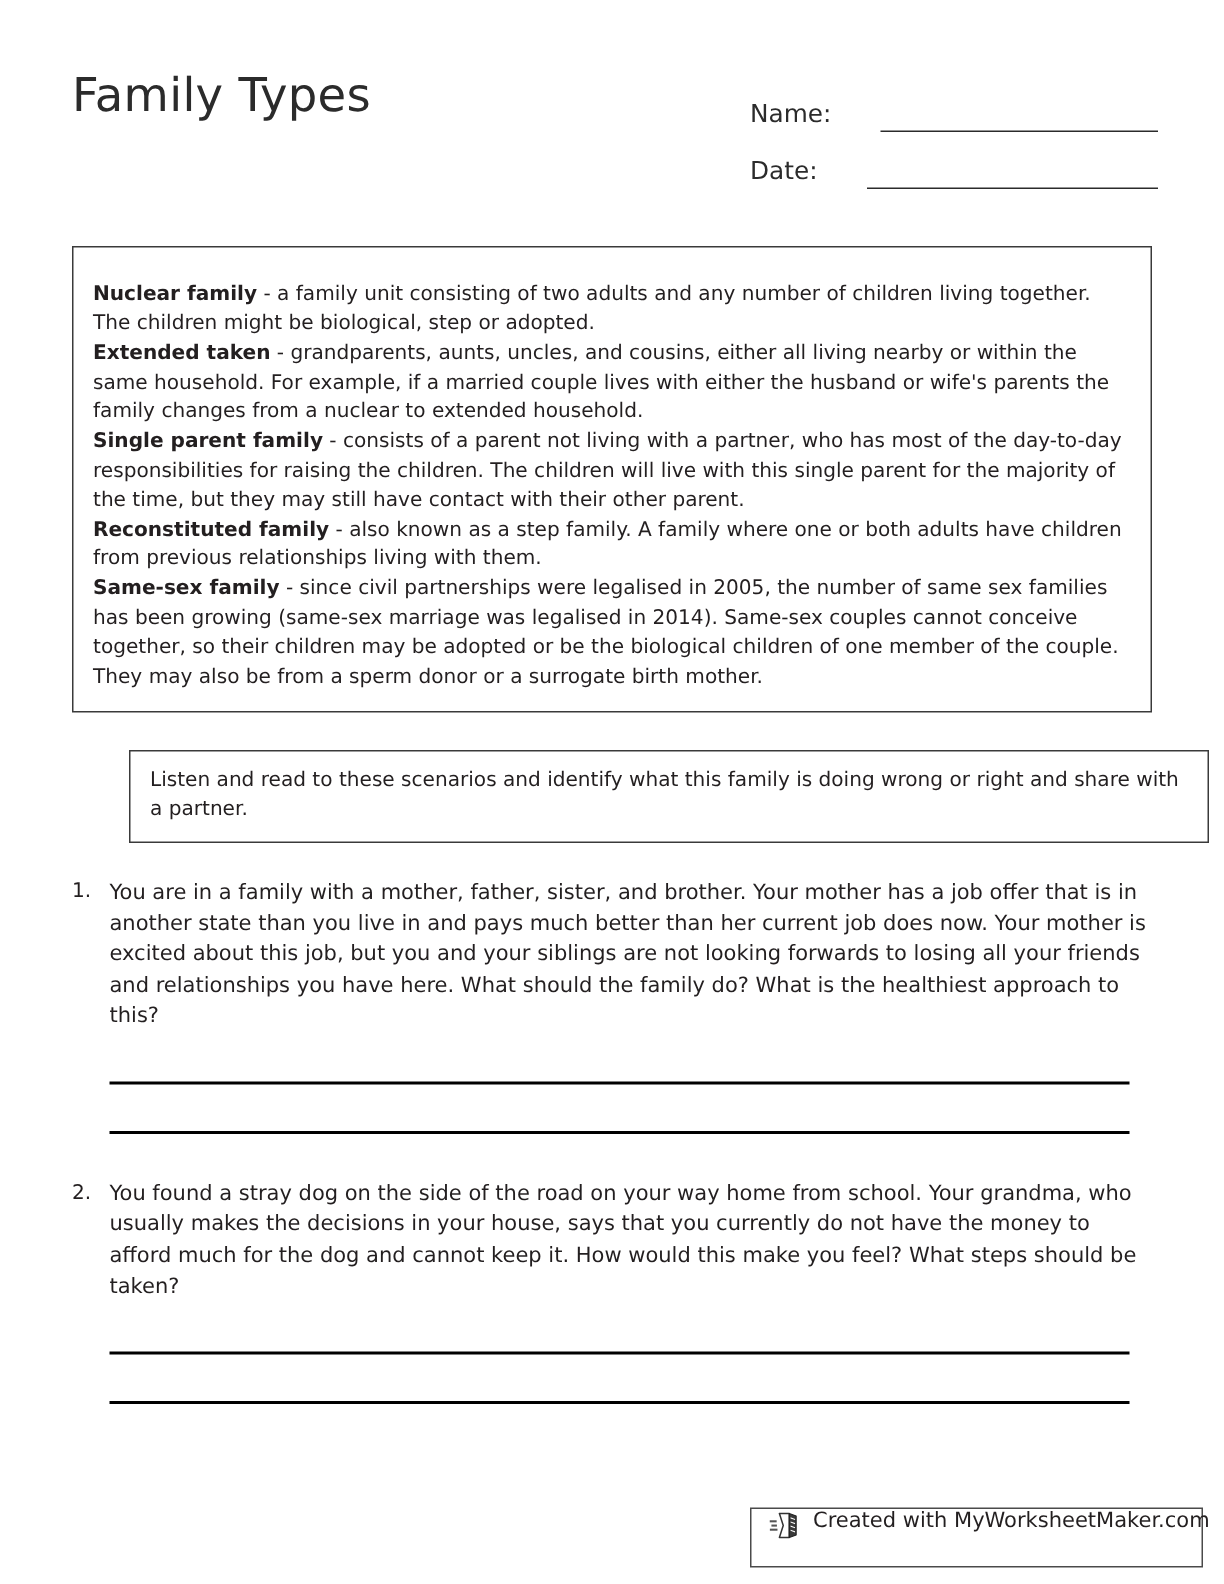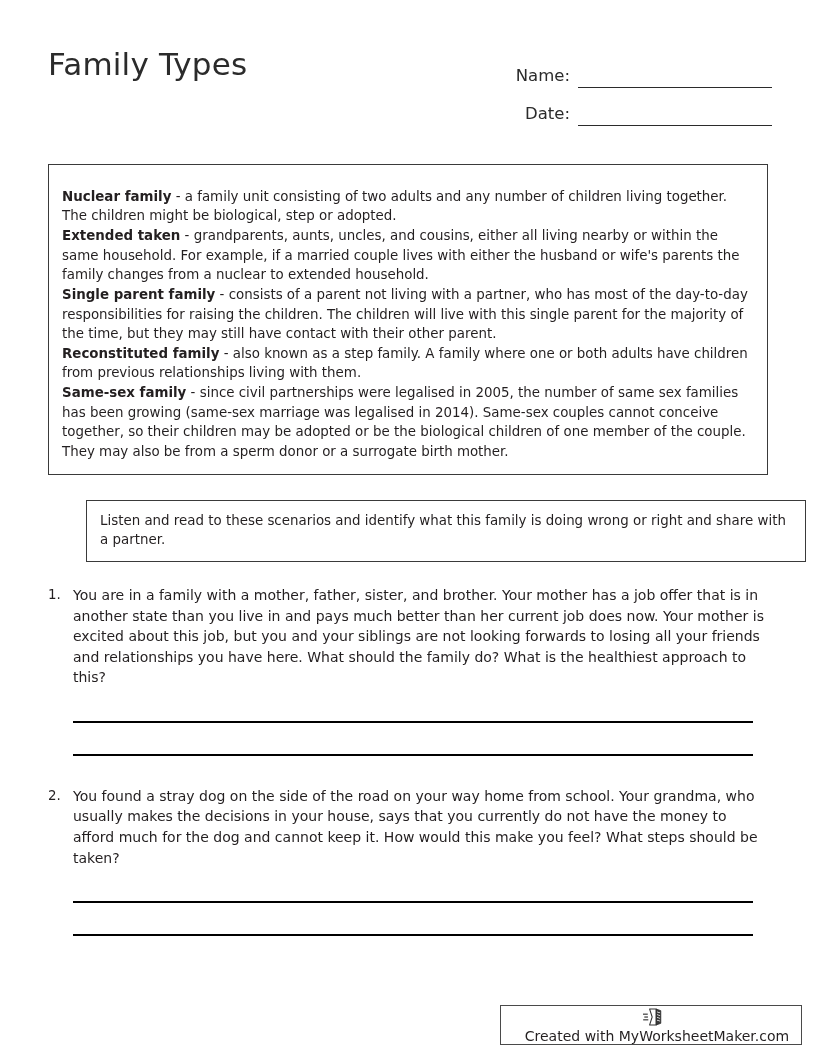--- a/index.html
+++ b/index.html
@@ -40,20 +40,21 @@
     position: absolute;
     left: 500px;
     top: 50px;
     width: 272px;
   }
   .field-row {
     display: flex;
     align-items: flex-end;
     justify-content: flex-end;
     height: 38px;
+    gap: 25px;
   }
   .field-label {
     font-size: 16.5px;
     color: #2b2b2b;
     padding-bottom: 3px;
     padding-right: 8px;
     white-space: nowrap;
   }
   .field-rule {
     width: 194px;
@@ -146,23 +147,22 @@
   .footer-badge {
     position: absolute;
     left: 500px;
     top: 1005px;
     width: 302px;
     height: 40px;
     box-sizing: border-box;
     border: 1.2px solid #4a4a4a;
     background: #ffffff;
     display: flex;
-    align-items: center;
+    align-items: flex-start;
     padding-left: 12px;
-    flex-direction: column;
   }
   .badge-icon {
     width: 22px;
     height: 22px;
     flex: 0 0 22px;
     margin-right: 7px;
     display: block;
   }
   .badge-text {
     font-size: 14px;

